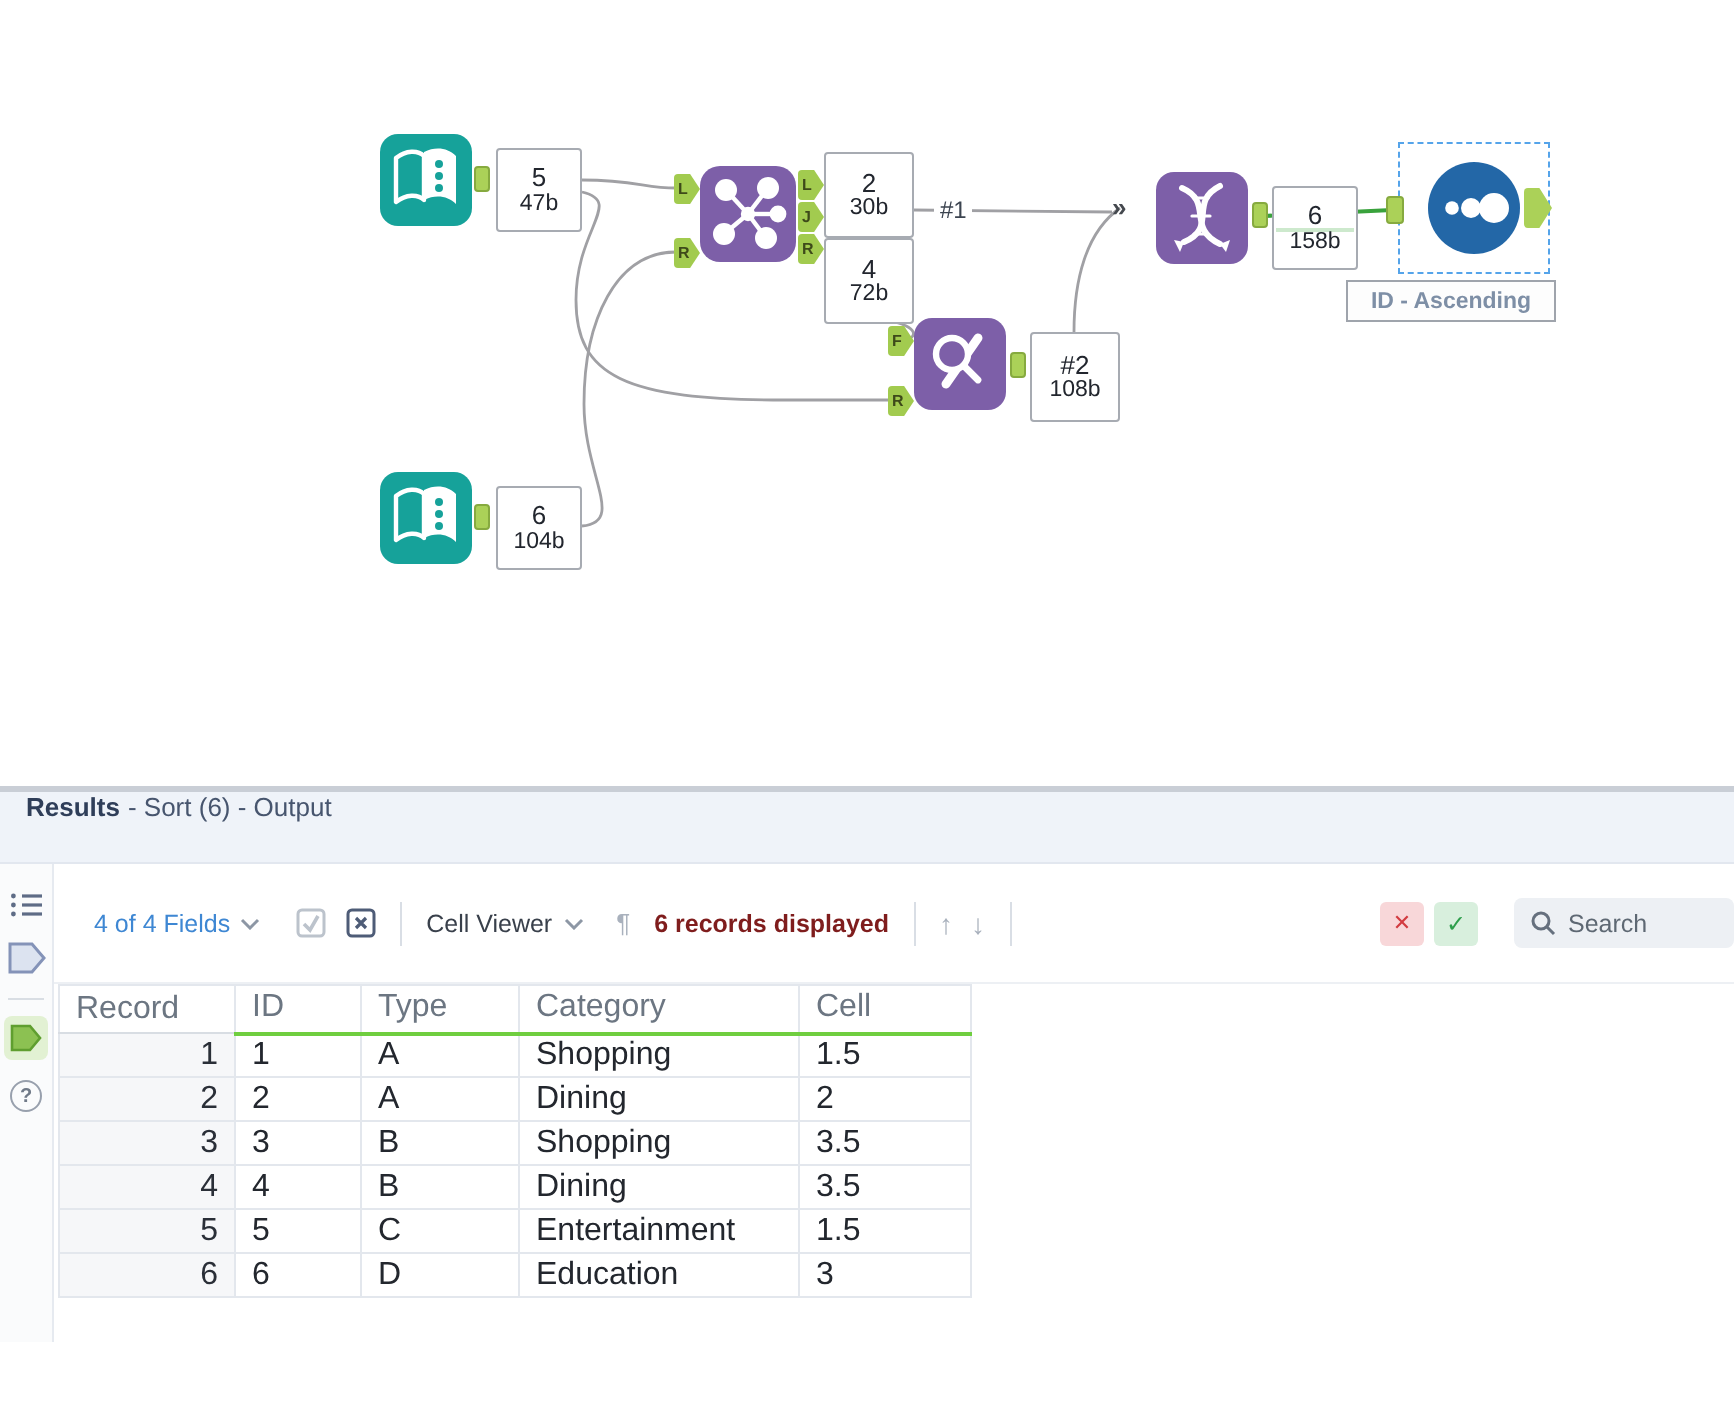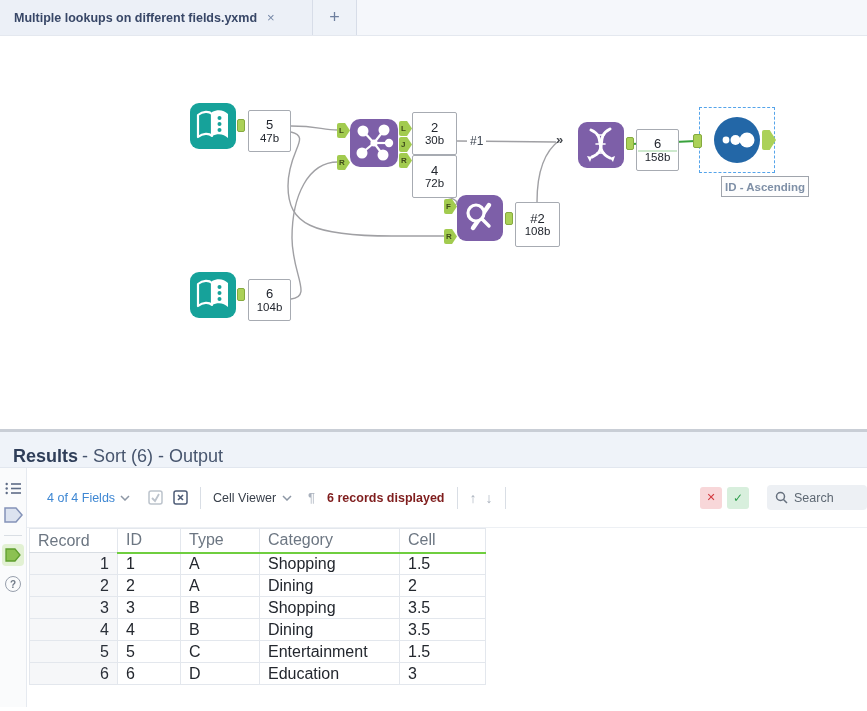--- a/index.html
+++ b/index.html
@@ -36,69 +36,60 @@
   .sel-box{position:absolute;z-index:2;border:1px dashed var(--sel-blue)}
   .annotation{position:absolute;z-index:5;background:#FDFDFD;border:1px solid #9FA4AC;
     display:flex;align-items:center;justify-content:center;font-size:11.5px;font-weight:700;color:#7E8FA6}
 
   
   .splitter{height:3px;background:#C9CED6}
 
   
   .results{height:275px;display:flex;flex-direction:column}
   .results-header{height:36px;background:#EFF3F9;border-bottom:1px solid #E2E7EF;
-    display:flex;align-items:flex-end;padding-left:13px;font-size:18px;color:#47556E}
+    display:flex;align-items:flex-start;padding-left:13px;font-size:13px;color:#47556E}
   .rh-bold{font-weight:700;color:#2F3E59;margin-right:4px}
   .results-body{flex:1;display:flex;background:#fff}
   .results-sidebar{width:27px;background:#FAFBFC;border-right:1px solid #E6EAF0;
     display:flex;flex-direction:column;align-items:center;padding-top:14px}
   .sb-icon{margin-bottom:12px;display:flex;align-items:center;justify-content:center}
   .sb-divider{width:18px;height:1px;background:#D9DEE4;margin-bottom:8px}
   .sb-chip{width:22px;height:22px;border-radius:4px;background:#E2F1D3;display:flex;align-items:center;justify-content:center;margin-bottom:10px}
   .sb-help{width:16px;height:16px;border-radius:50%;border:1.4px solid #98A0AD;color:#707A88;
     font-size:10px;font-weight:700;display:flex;align-items:center;justify-content:center}
   .results-main{flex:1;display:flex;flex-direction:column;overflow:hidden}
   .results-toolbar{height:60px;display:flex;align-items:center;border-bottom:1px solid #EDF0F4;padding-left:20px;white-space:nowrap}
   .tb-link{color:var(--link-blue);font-size:12.5px}
   .tb-text{color:#39404B;font-size:12.5px}
   .tb-strong{color:#7f1d1d;font-size:12.5px;font-weight:600}
   .tb-sep{width:1px;height:22px;background:#D9DEE5;margin:0 12px}
   .tb-glyph{color:#A9B1BD;font-size:13px}
   .tb-btn{width:22px;height:22px;border-radius:3px;display:flex;align-items:center;justify-content:center;font-weight:700}
   .tb-btn.cancel{background:#F8D7D9;color:#D23B40;font-size:11px}
   .tb-btn.apply{background:#D8EFDD;color:#2E9E4C;font-size:12px;margin-left:5px}
   .searchbox{display:flex;align-items:center;background:#EDF0F4;border-radius:4px;height:25px;
-    padding:0 8px;margin-left:18px;width:100px;flex:none}
+    padding:0 8px;margin-left:18px;width:110px;flex:none}
   .searchbox input{border:none;outline:none;background:transparent;width:70px;font-size:12.5px;color:#3A434F;
     font-family:"Liberation Sans","DejaVu Sans",sans-serif}
   .searchbox input::placeholder{color:#5E6873;opacity:1}
 
   
   .grid-wrap{padding-left:2px}
   table.grid{border-collapse:collapse;table-layout:fixed;font-size:16px;color:#23272E}
   table.grid th{font-weight:400;color:#6C7682;text-align:left;height:24px;padding:0 8px;
     border:1px solid #E3E7ED;border-bottom:2px solid var(--grid-green);background:#fff}
   table.grid th.no-green{border-bottom:1px solid #D8DDE3}
   table.grid td{height:22px;padding:0 8px;border:1px solid #E3E7ED;background:#fff}
   table.grid td.rec{background:#F6F7F9;text-align:right;color:#2A2F38}
 </style>
 </head>
 <body>
 
 <div class="app">
 
-  <div class="tabbar">
-    <div class="tab">
-      <span class="tab-title">Multiple lookups on different fields.yxmd</span>
-      <span class="tab-close">×</span>
-    </div>
-    <div class="tab-new">
-      <span>+</span>
-    </div>
-  </div>
 
   <div class="canvas">
 
     <svg class="wires" width="867" height="393">
       <path d="M291,90 C318,90 322,94 338,94" fill="none" stroke="var(--wire)" stroke-width="1.4"></path>
       <path d="M291,96 C312,101 288,114 288,150 C288,188 312,200 392,200 L444,200" fill="none" stroke="var(--wire)" stroke-width="1.4"></path>
       <path d="M291,263 C313,261 292,238 292,202 C292,160 308,126 338,126" fill="none" stroke="var(--wire)" stroke-width="1.4"></path>
       <path d="M457,105 L556,106" fill="none" stroke="var(--wire)" stroke-width="1.4"></path>
       <path d="M447,161 C460,164 459,170 450,170" fill="none" stroke="var(--wire)" stroke-width="1.4"></path>
       <path d="M537,166 C537,140 543,116 560,104" fill="none" stroke="var(--wire)" stroke-width="1.4"></path>
@@ -226,21 +217,21 @@
     <div class="tool" style="left:713px;top:80px">
       <svg width="48" height="48" viewBox="0 0 48 48">
         <circle cx="24" cy="24" r="23" fill="var(--sort-blue)"></circle>
         <circle cx="13" cy="24" r="3.4" fill="#fff"></circle>
         <circle cx="22.5" cy="24" r="5" fill="#fff"></circle>
         <circle cx="34" cy="24" r="7.5" fill="#fff"></circle>
       </svg>
     </div>
     <div class="anchor" style="left:693px;top:98px;width:9px;height:14px"></div>
     <div class="anchor" style="left:762px;top:94px;width:14px;height:20px;border:none;clip-path:polygon(0 0,55% 0,100% 50%,55% 100%,0 100%)"></div>
-    <div class="annotation" style="left:721px;top:140px;width:88px;height:21px">ID - Ascending</div>
+    <div class="annotation" style="left:673px;top:140px;width:105px;height:21px">ID - Ascending</div>
   </div>
 
   <div class="splitter"></div>
 
   <div class="results">
     <div class="results-header">
       <span class="rh-bold">Results</span>
       <span>- Sort (6) - Output</span>
     </div>
 

